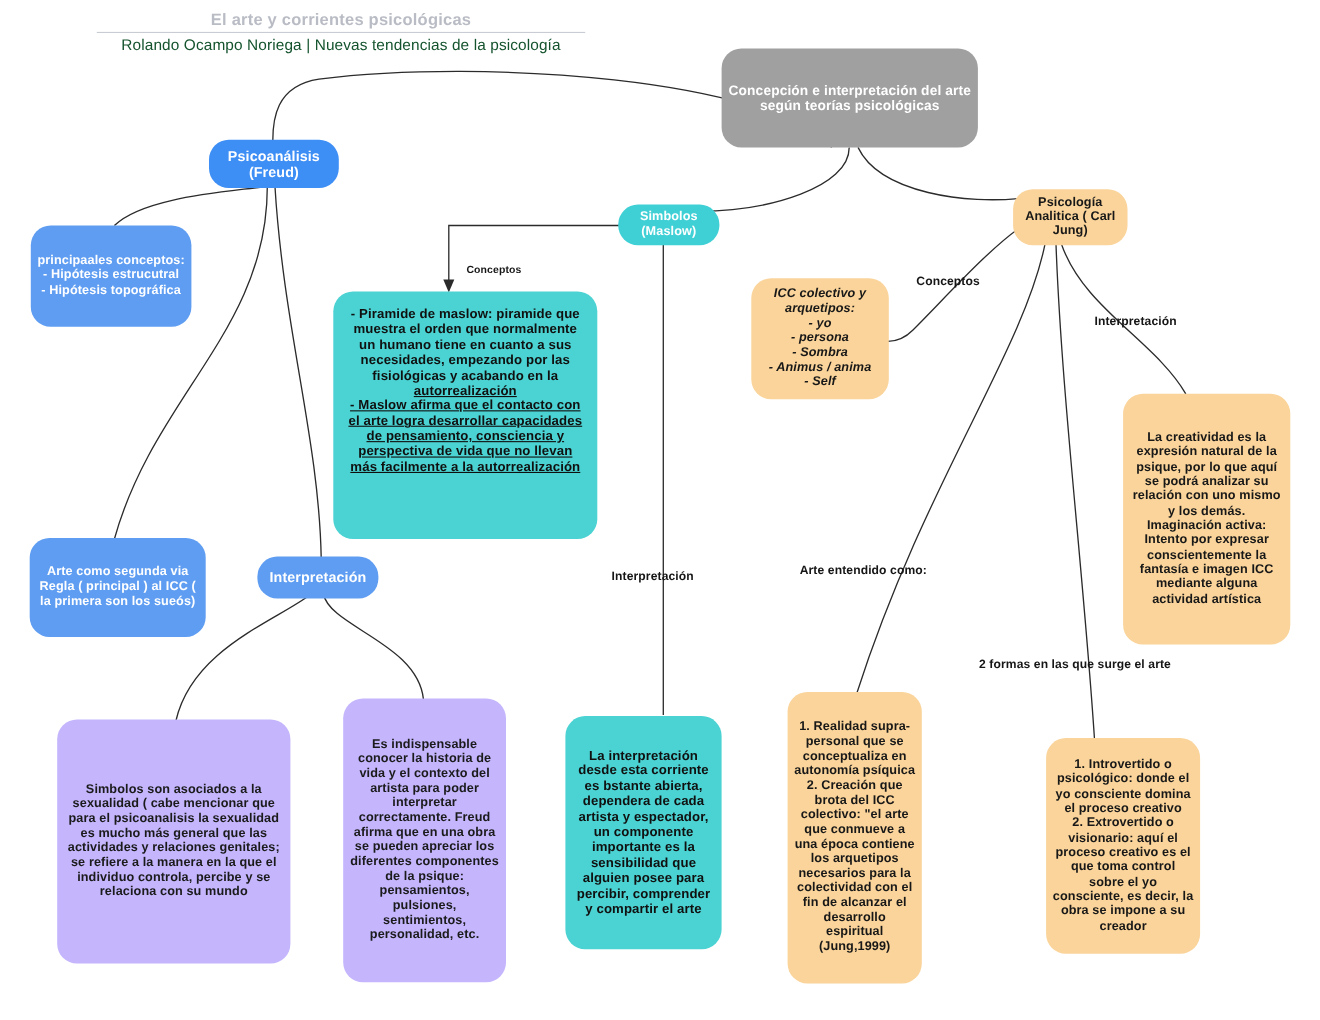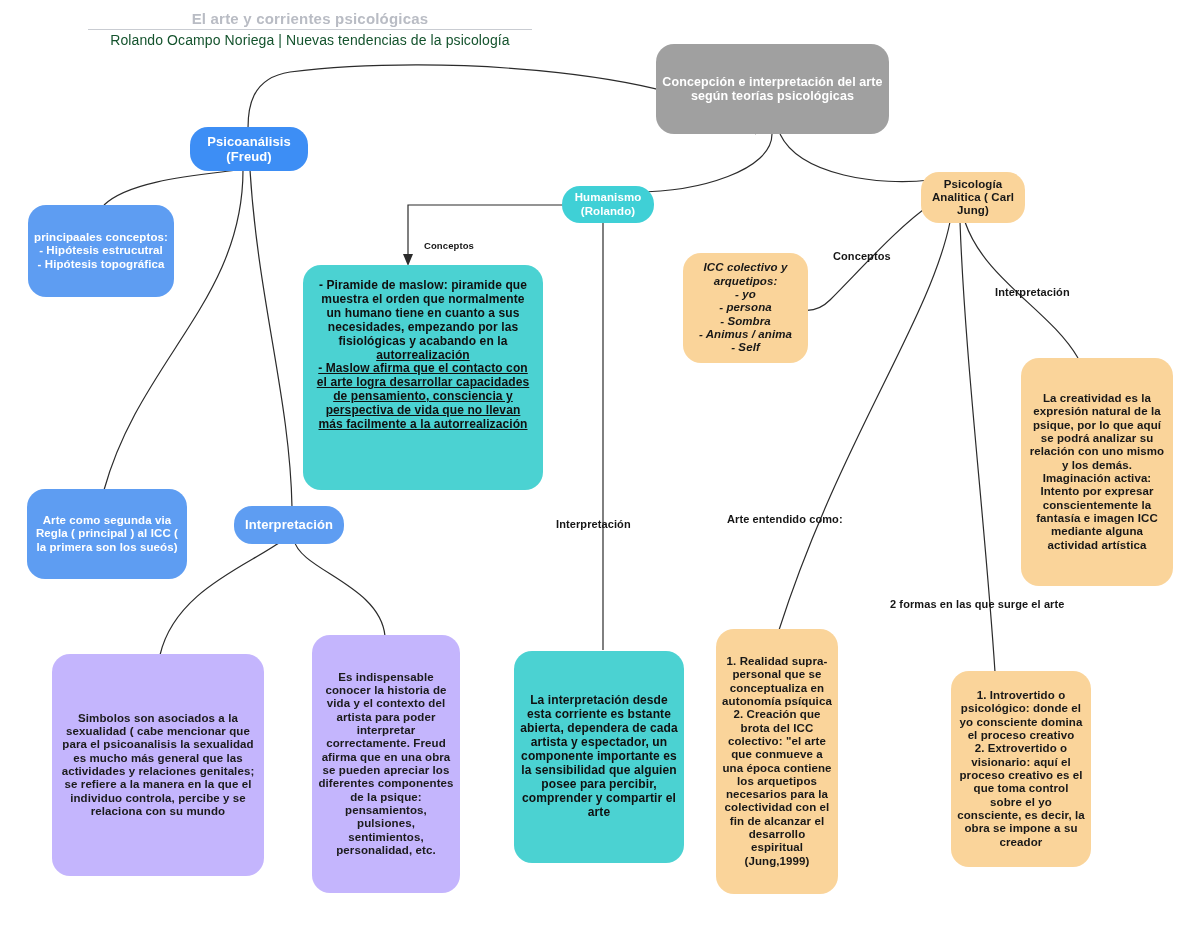--- a/index.html
+++ b/index.html
@@ -155,40 +155,40 @@
       <path d="M950,222 C930,320 840,440 779,630"></path>
 
       <path d="M960,222 C965,360 985,520 995,672"></path>
     </g>
   </svg>
 
   <div class="node node-root" style="left:656px; top:44px; width:233px; height:90px;">Concepción e interpretación del arte según teorías psicológicas</div>
 
   <div class="node node-blue-strong" style="left:190px; top:127px; width:118px; height:44px;">Psicoanálisis (Freud)</div>
 
-  <div class="node node-teal-strong" style="left:562px; top:186px; width:92px; height:37px;">Humanismo (Rolando)</div>
+  <div class="node node-teal-strong" style="left:562px; top:186px; width:92px; height:37px;">Simbolos (Maslow)</div>
 
   <div class="node node-orange" style="left:921px; top:172px; width:104px; height:51px;">Psicología Analitica ( Carl Jung)</div>
 
   <div class="node node-blue-mid" style="left:28px; top:205px; width:146px; height:92px;text-align:center;">principaales conceptos:
 - Hipótesis estrucutral
 - Hipótesis topográfica</div>
 
   <div class="node node-blue-mid" style="left:27px; top:489px; width:160px; height:90px;">Arte como segunda via Regla ( principal ) al ICC ( la primera son los sueós)</div>
 
   <div class="node node-blue-mid" style="left:234px; top:506px; width:110px; height:38px; font-size:13px;">Interpretación</div>
 
   <div class="node node-blue-light" style="left:52px; top:654px; width:212px; height:222px;">Simbolos son asociados a la sexualidad ( cabe mencionar que para el psicoanalisis la sexualidad es mucho más general que las actividades y relaciones genitales; se refiere a la manera en la que el individuo controla, percibe y se relaciona con su mundo</div>
 
   <div class="node node-blue-light" style="left:312px; top:635px; width:148px; height:258px;">Es indispensable conocer la historia de vida y el contexto del artista para poder interpretar correctamente. Freud afirma que en una obra se pueden apreciar los diferentes componentes de la psique: pensamientos, pulsiones, sentimientos, personalidad, etc.</div>
 
   <div class="node node-teal" style="left:303px; top:265px; width:240px; height:225px; display:block; padding:14px 10px;"><span>- Piramide de maslow: piramide que muestra el orden que normalmente un humano tiene en cuanto a sus necesidades, empezando por las fisiológicas y acabando en la </span><span class="underline-part">autorrealización
 - Maslow afirma que el contacto con el arte logra desarrollar capacidades de pensamiento, consciencia y perspectiva de vida que no llevan más facilmente a la autorrealización</span></div>
 
-  <div class="node node-teal" style="left:514px; top:651px; width:170px; height:212px;">La interpretación desde esta corriente es bstante abierta, dependera de cada artista y espectador, un componente importante es la sensibilidad que alguien posee para percibir, comprender y compartir el arte</div>
+  <div class="node node-teal" style="left:514px; top:651px; width:142px; height:212px;">La interpretación desde esta corriente es bstante abierta, dependera de cada artista y espectador, un componente importante es la sensibilidad que alguien posee para percibir, comprender y compartir el arte</div>
 
   <div class="node node-orange" style="left:683px; top:253px; width:125px; height:110px;font-style:italic;">ICC colectivo y arquetipos:
 - yo
 - persona
 - Sombra
 - Animus / anima
 - Self</div>
 
   <div class="node node-orange" style="left:1021px; top:358px; width:152px; height:228px;">La creatividad es la expresión natural de la psique, por lo que aquí se podrá analizar su relación con uno mismo y los demás. Imaginación activa: Intento por expresar conscientemente la fantasía e imagen ICC mediante alguna actividad artística</div>
 

